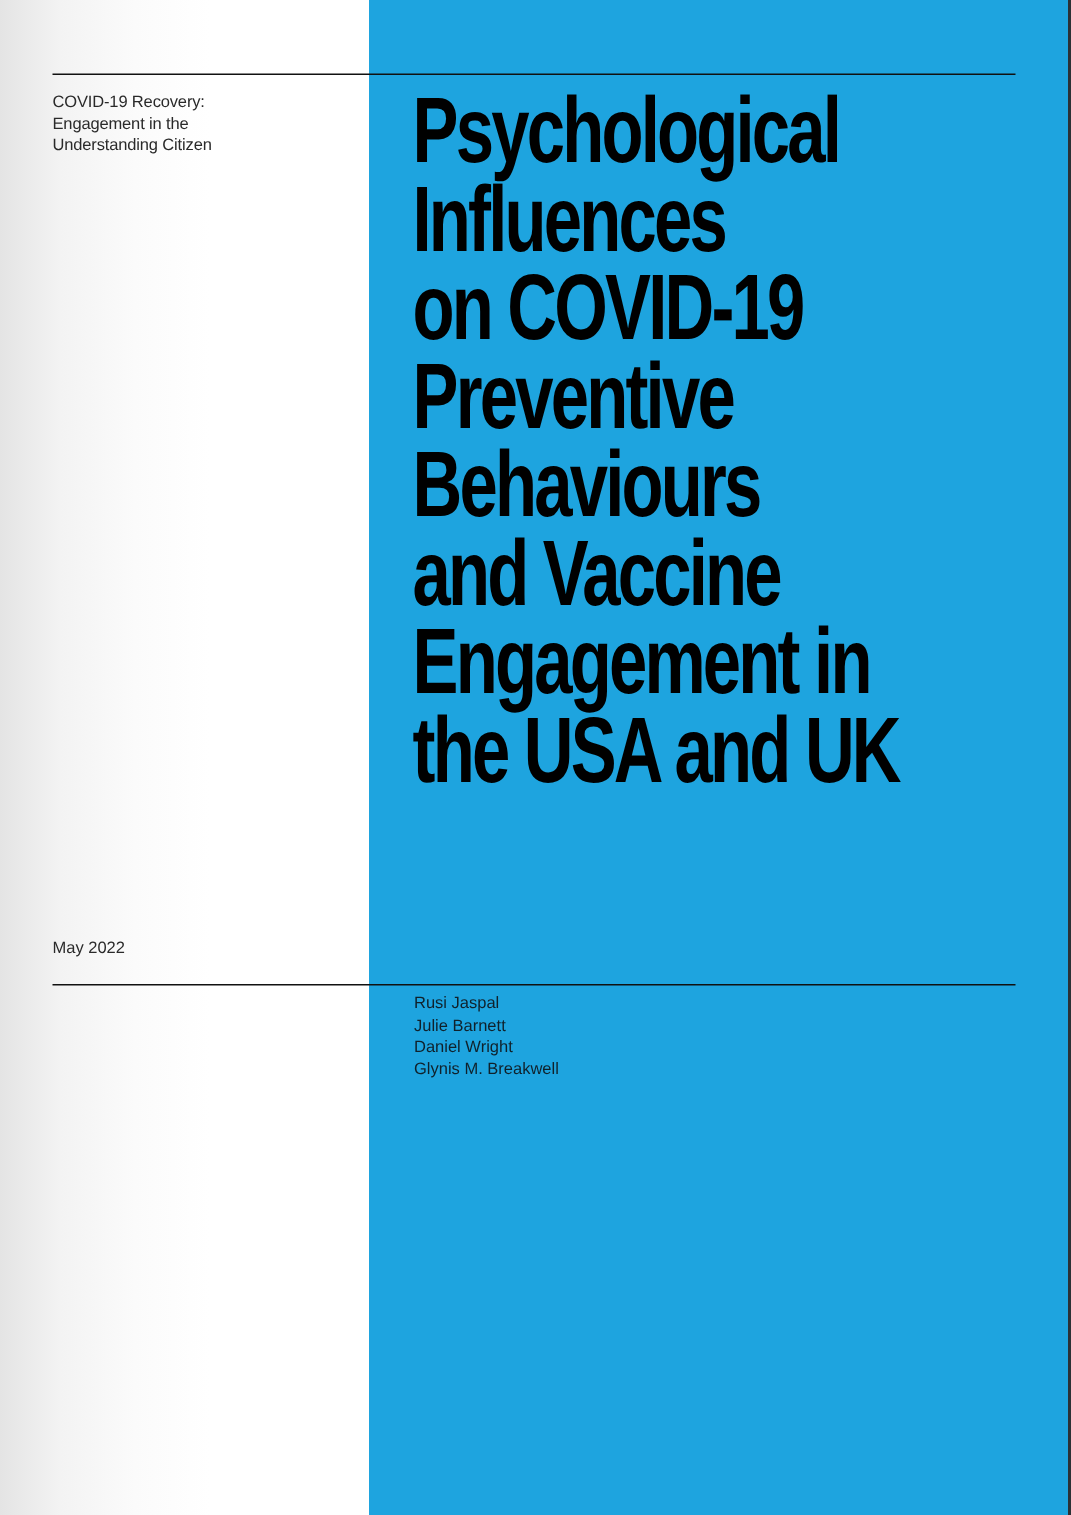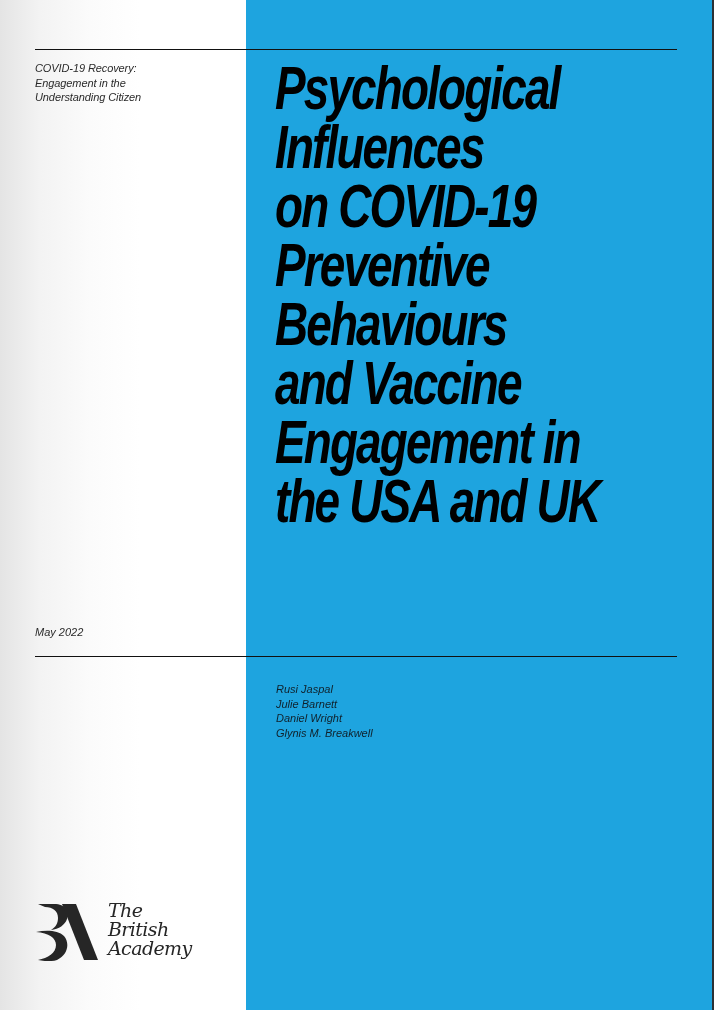--- a/index.html
+++ b/index.html
@@ -12,21 +12,20 @@
       position: relative;
       overflow: hidden;
       background: #ffffff;
       font-family: "Liberation Sans", sans-serif;
     }
     .page {
       position: absolute;
       left: 0; top: 0;
       width: 714px;
       height: 923px;
-      font-style: italic;
     }
     .left-panel {
       position: absolute;
       left: 0; top: 0;
       width: 246px;
       height: 1010px;
       background: linear-gradient(to right, #e4e4e4 0px, #f3f3f3 40px, #fbfbfb 90px, #ffffff 140px);
     }
     .blue-panel {
       position: absolute;
@@ -89,21 +88,20 @@
       line-height: 14px;
       color: #2a2a2a;
     }
     .authors {
       position: absolute;
       left: 276px;
       top: 662px;
       font-size: 11px;
       line-height: 14.7px;
       color: #10212b;
-      margin-top: 20px;
     }
     .authors div { white-space: nowrap; }
 
     .logo {
       position: absolute;
       left: 36px;
       top: 903px;
       width: 180px;
       height: 62px;
     }
@@ -155,27 +153,13 @@
 
   <div class="date">May 2022</div>
 
   <div class="authors">
     <div>Rusi Jaspal</div>
     <div>Julie Barnett</div>
     <div>Daniel Wright</div>
     <div>Glynis M. Breakwell</div>
   </div>
 
-  <div class="logo">
-    <svg class="logo-mark" viewBox="0 0 62 58" xmlns="http://www.w3.org/2000/svg">
-
-      <path d="M2 1 L18 1 C30 1 33 9 31 16 C29 22 23 26 15 27 C20 24 22 20 22 15 C22 8 17 4 9 4 Z" fill="#262626"></path>
-      <path d="M0 29 C10 27 22 27 28 33 C34 40 32 52 21 57 C14 59 7 58 2 57 C12 55 20 50 20 42 C20 35 13 30 0 29 Z" fill="#262626"></path>
-
-      <path d="M26 1 L40 1 L62 57 L48 57 Z" fill="#262626"></path>
-    </svg>
-    <div class="logo-text">
-      <div>The</div>
-      <div>British</div>
-      <div>Academy</div>
-    </div>
-  </div>
 </div>
 
 </body></html>

